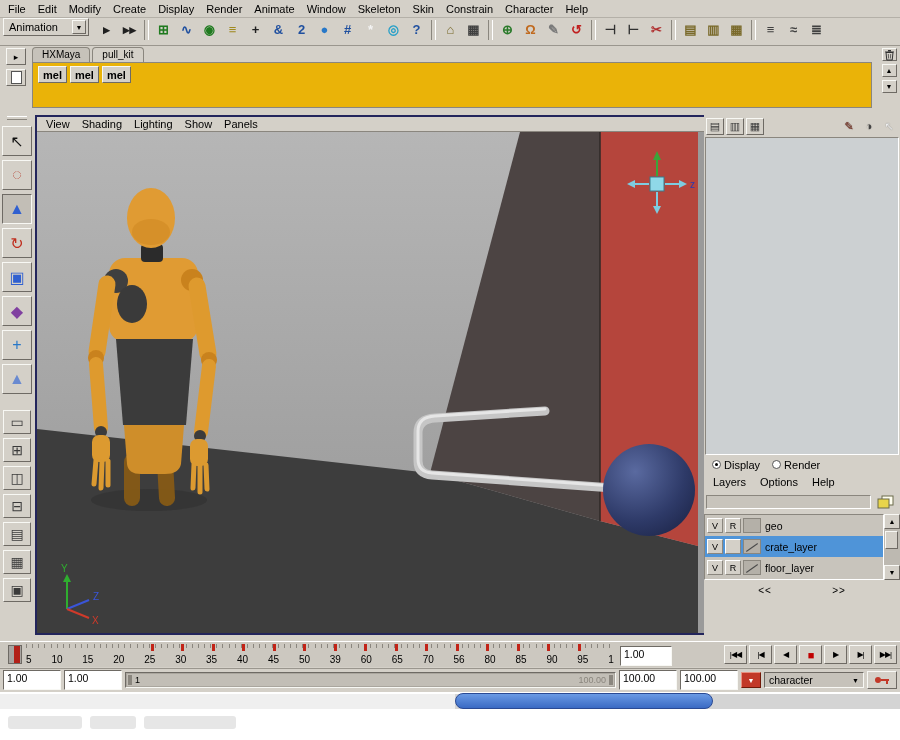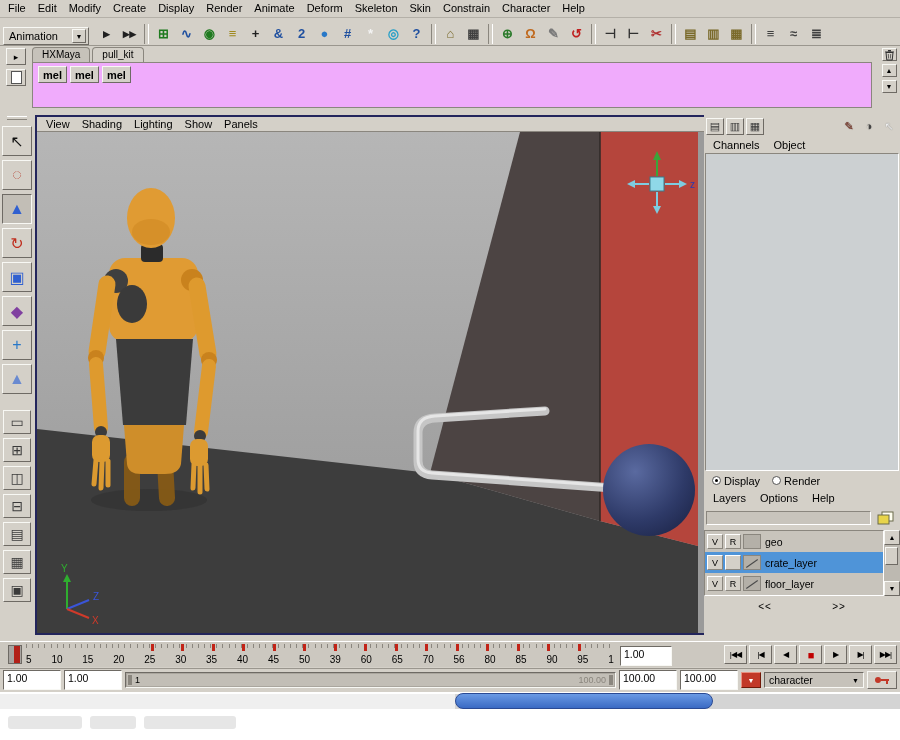--- a/index.html
+++ b/index.html
@@ -1,36 +1,36 @@
 <!DOCTYPE html>
 <html><head>
 <meta charset="utf-8">
 <style>
 *{box-sizing:border-box;margin:0;padding:0}
 body{margin:0;background:#777}
 #root{position:relative;width:900px;height:740px;background:#d4d0c8;font-family:"Liberation Sans",sans-serif;font-size:11px;color:#000;overflow:hidden;user-select:none}
 
-#menubar{position:absolute;left:0;top:0;width:100%;height:18px;display:flex;padding:0 2px;background:#d4d0c8;border-bottom:1px solid #b4b0a8}
+#menubar{position:absolute;left:0;top:0;width:100%;height:18px;display:flex;align-items:center;padding:0 2px;background:#d4d0c8;border-bottom:1px solid #b4b0a8}
 .menu-item{padding:2px 6px;white-space:nowrap}
 
-#toolbar{position:absolute;left:0;top:18px;width:100%;height:28px;display:flex;align-items:flex-end;padding:0 3px;background:#d4d0c8;border-bottom:1px solid #9a968e}
+#toolbar{position:absolute;left:0;top:18px;width:100%;height:28px;display:flex;align-items:flex-start;padding:0 3px;background:#d4d0c8;border-bottom:1px solid #9a968e}
 .dd{width:86px;height:18px;background:#d4d0c8;display:flex;align-items:center;justify-content:space-between;padding:0 2px 0 5px;margin-right:6px;border:1px solid;border-color:#f8f8f4 #6e6a64 #6e6a64 #f8f8f4}
 .dd .arrow-box{width:14px;height:14px;display:flex;align-items:center;justify-content:center;font-size:7px;background:#d4d0c8;border:1px solid;border-color:#f8f8f4 #6e6a64 #6e6a64 #f8f8f4}
 #tb-icons{display:flex;align-items:center}
 .tb-icon{width:23px;height:23px;display:flex;align-items:center;justify-content:center;font-size:13px;font-weight:bold;cursor:default}
 .tb-sep{width:5px;height:20px;margin:0 3px;border-left:1px solid #8a867e;border-right:1px solid #fff}
 
 #shelf-side{position:absolute;left:2px;top:48px;width:28px;display:flex;flex-direction:column;align-items:center;gap:4px}
 .side-btn{width:20px;height:17px;display:flex;align-items:center;justify-content:center;font-size:9px;background:#d4d0c8;border:1px solid;border-color:#f8f8f4 #6e6a64 #6e6a64 #f8f8f4}
 .page-ico{width:11px;height:13px;background:#fff;border:1px solid #555}
 
 #shelf-tabs{position:absolute;left:32px;top:46px;height:17px;display:flex;align-items:flex-end;gap:2px}
 .shelf-tab{height:16px;padding:1px 9px;font-size:10px;background:#c6c2ba;border:1px solid #8a867e;border-bottom:none;border-radius:4px 4px 0 0}
 .shelf-tab.active{background:#d4d0c8}
-#shelf{position:absolute;left:32px;top:62px;width:840px;height:46px;background:#f0abfc;border:1px solid #8a867e;padding:3px 5px}
+#shelf{position:absolute;left:32px;top:62px;width:840px;height:46px;background:#eab308;border:1px solid #8a867e;padding:3px 5px}
 #shelf-row1{display:flex;gap:3px}
 .mel-btn{font-weight:bold;font-size:11px;height:17px;padding:0 4px;display:flex;align-items:center;background:#d4d0c8;border:1px solid;border-color:#f8f8f4 #6e6a64 #6e6a64 #f8f8f4}
 #shelf-row2{display:flex;gap:8px;margin-top:3px;padding-left:2px}
 .script-btn{font-weight:bold;font-size:10px}
 #shelf-right{position:absolute;right:2px;top:48px;width:18px;display:flex;flex-direction:column;align-items:center;gap:3px}
 .mini-btn{width:15px;height:13px;font-size:7px;display:flex;align-items:center;justify-content:center;background:#d4d0c8;border:1px solid;border-color:#f8f8f4 #6e6a64 #6e6a64 #f8f8f4}
 
 #toolbox{position:absolute;left:0;top:112px;width:34px;height:530px;display:flex;flex-direction:column;align-items:center;padding-top:4px}
 .vgrip{width:20px;height:4px;border-top:1px solid #fff;border-bottom:1px solid #8a867e;margin-bottom:6px}
 #tools{display:flex;flex-direction:column;gap:4px}
@@ -112,21 +112,21 @@
 <div id="root">
 
   <div id="menubar">
       <div class="menu-item">File</div>
       <div class="menu-item">Edit</div>
       <div class="menu-item">Modify</div>
       <div class="menu-item">Create</div>
       <div class="menu-item">Display</div>
       <div class="menu-item">Render</div>
       <div class="menu-item">Animate</div>
-      <div class="menu-item">Deform</div>
+      <div class="menu-item">Window</div>
       <div class="menu-item">Skeleton</div>
       <div class="menu-item">Skin</div>
       <div class="menu-item">Constrain</div>
       <div class="menu-item">Character</div>
       <div class="menu-item">Help</div>
     </div>
 
   <div id="toolbar">
     <div class="dd">
       <span>Animation</span>
@@ -322,24 +322,20 @@
           <div class="rp-icon" style="color: rgb(58, 58, 58);">▥</div>
           <div class="rp-icon" style="color: rgb(58, 58, 58);">▦</div>
         </div>
       <div class="rp-spacer"></div>
       <div id="rp-right-icons" style="display:flex;gap:2px">
           <div class="rp-icon flat" style="color: rgb(122, 42, 26);">✎</div>
           <div class="rp-icon flat" style="color: rgb(68, 68, 68);">◑</div>
           <div class="rp-icon flat" style="color: rgb(244, 244, 244);">↖</div>
         </div>
     </div>
-    <div id="rp-menus1" class="rp-menus">
-        <div class="rp-menu-item">Channels</div>
-        <div class="rp-menu-item">Object</div>
-      </div>
     <div id="chbox"></div>
     <div id="rp-radios">
       <span class="radio-wrap">
           <span class="radio checked"></span>
           <span>Display</span>
         </span>
       <span class="radio-wrap">
           <span class="radio"></span>
           <span>Render</span>
         </span>

